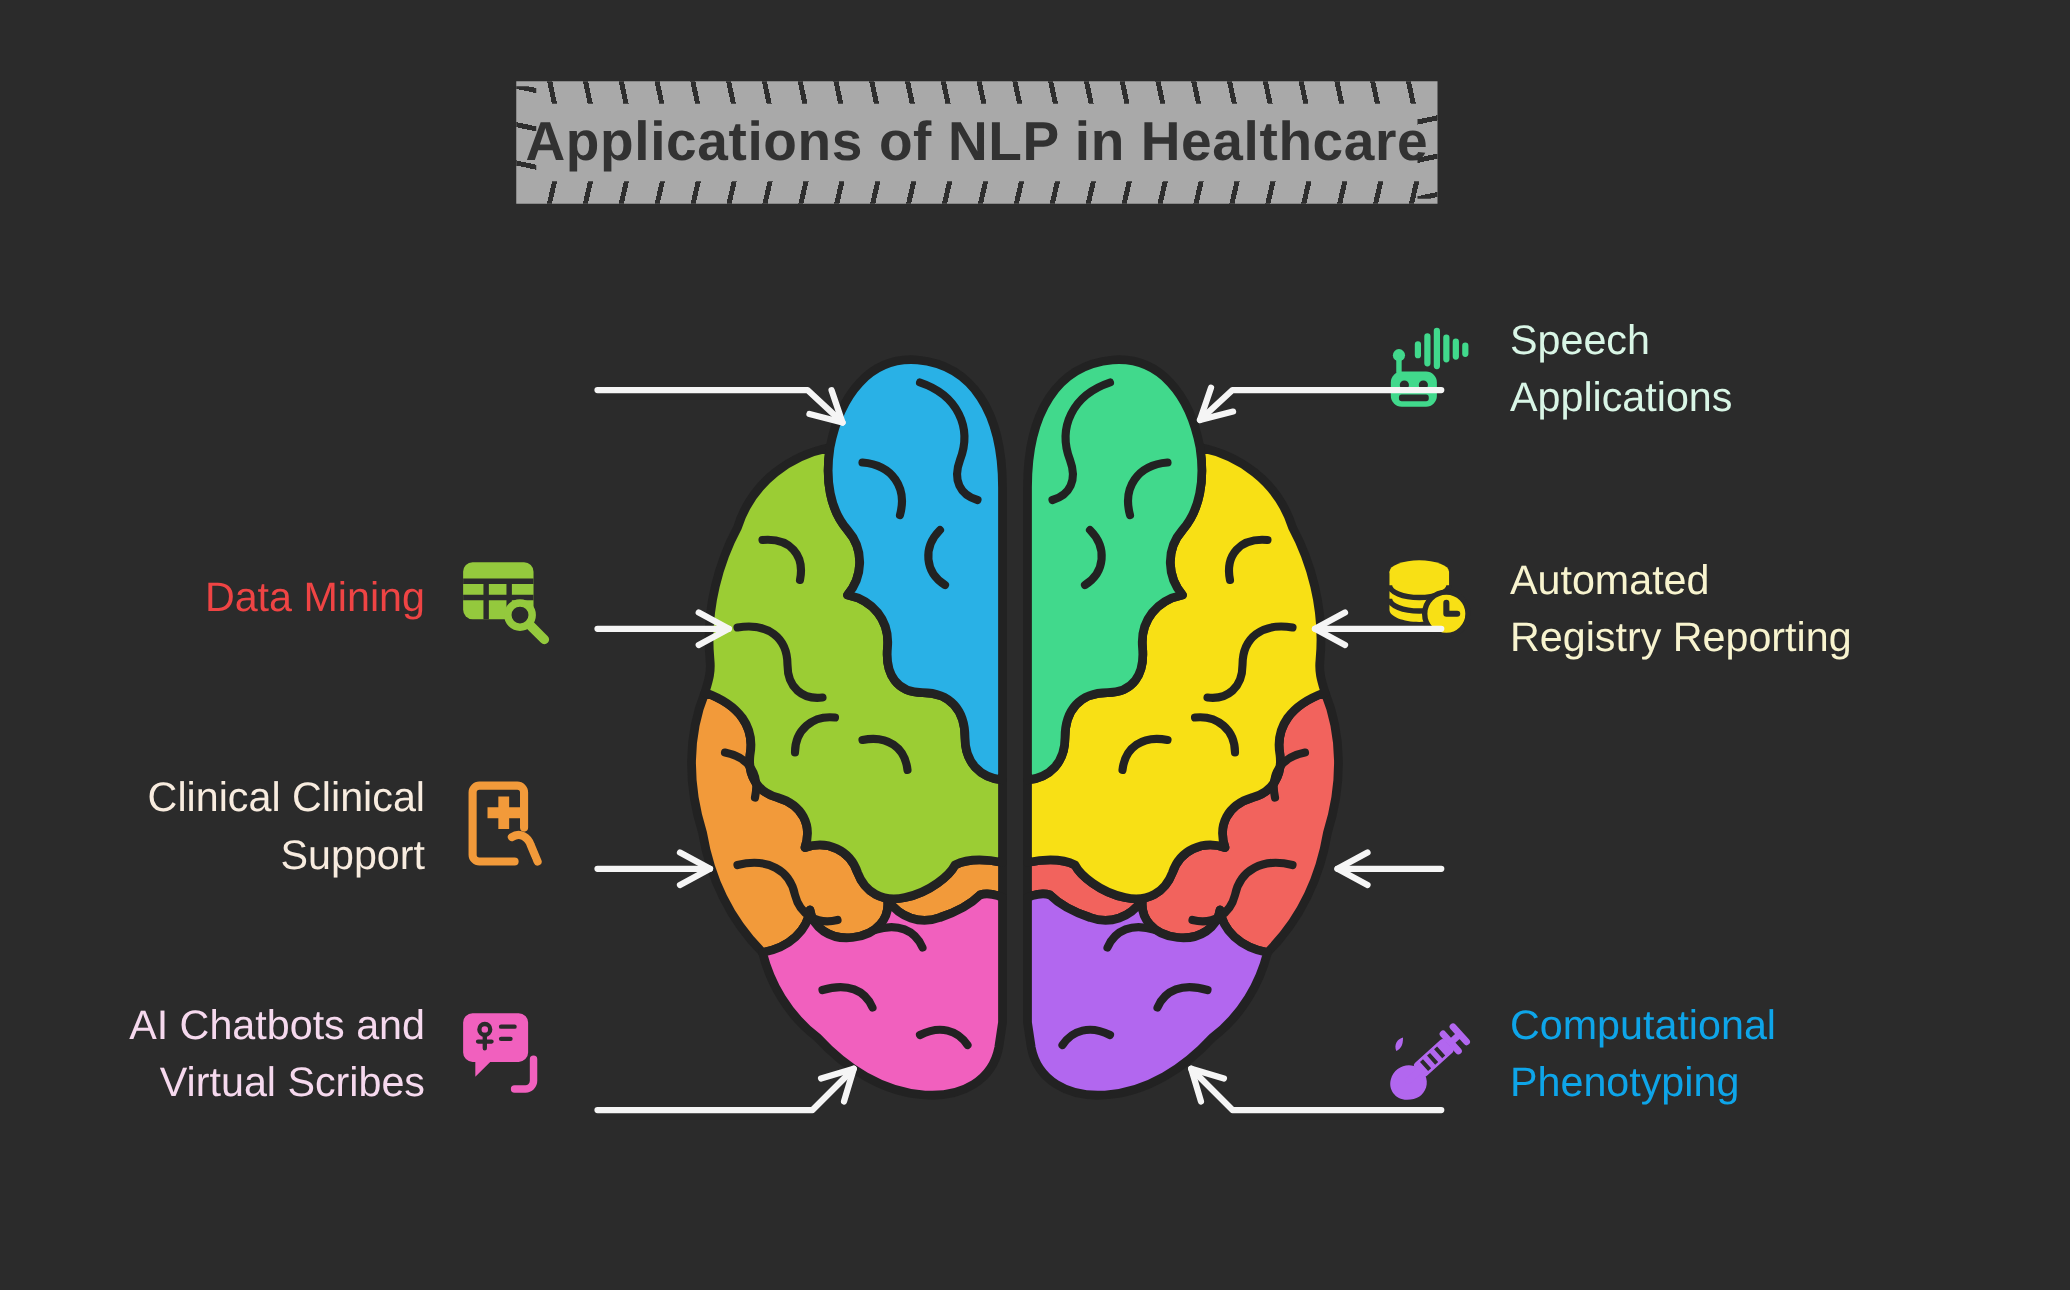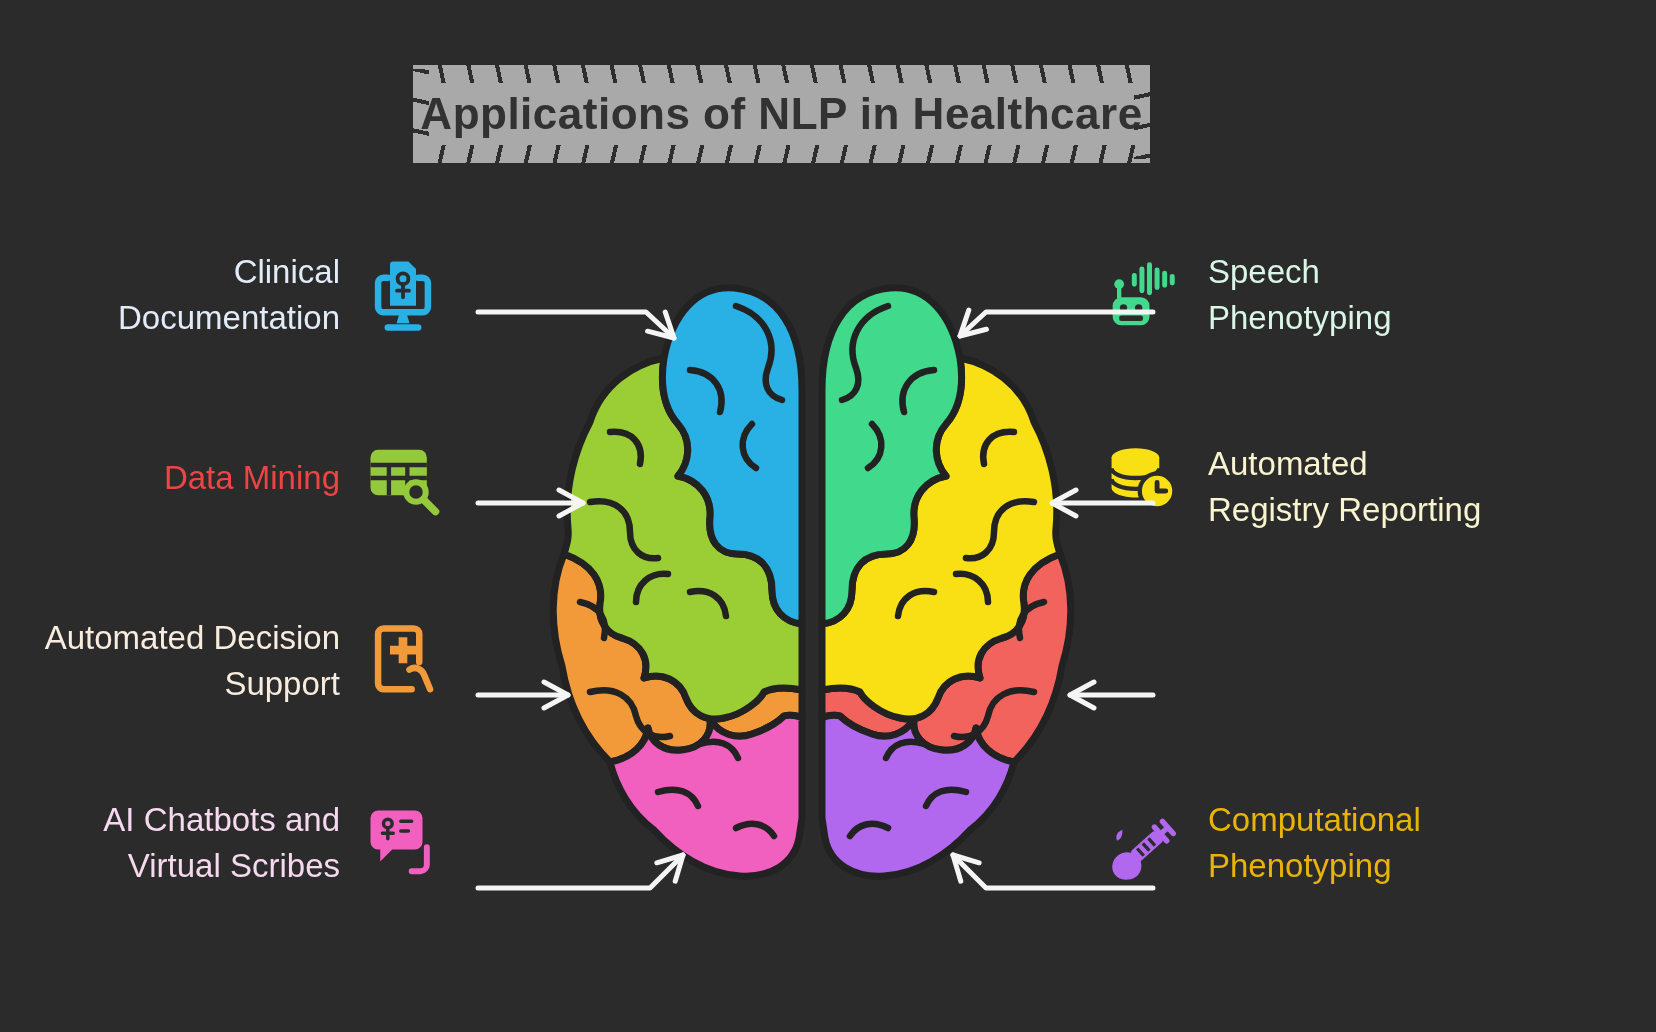--- a/index.html
+++ b/index.html
@@ -64,50 +64,36 @@
 <div class="canvas">
 
   <div class="title-box">
     <div class="hatch top"></div>
     <div class="hatch bottom"></div>
     <div class="hatch left"></div>
     <div class="hatch right"></div>
     <h1>Applications of NLP in Healthcare</h1>
   </div>
 
-  <div class="item left i1">
-    <div class="label" style="color: rgb(226, 236, 248);">Clinical
-Documentation</div>
-    <span class="icon" style="color: rgb(41, 177, 230);">
-      <svg viewBox="0 0 72 72">
-        <path d="M22 20 h-4 a5 5 0 0 0 -5 5 v22 a5 5 0 0 0 5 5 h36 a5 5 0 0 0 5 -5 v-22 a5 5 0 0 0 -5 -5 h-4" fill="none" stroke="currentColor" stroke-width="6" stroke-linecap="round"></path>
-        <path d="M30 62 l3 -10 h6 l3 10 z" fill="currentColor"></path>
-        <path d="M22 66 h28" stroke="currentColor" stroke-width="6" stroke-linecap="round"></path>
-        <path d="M24 46 V8 a3 3 0 0 1 3 -3 h14 l7 7 v34 z" fill="currentColor"></path>
-        <circle cx="36" cy="21" r="5" fill="none" stroke="var(--background)" stroke-width="3.5"></circle>
-        <path d="M36 26 v12 M30.5 32 h11" fill="none" stroke="var(--background)" stroke-width="3.5" stroke-linecap="round"></path>
-      </svg>
-    </span>
-  </div>
 
   <div class="item left i2">
     <div class="label" style="color: #ef4444;">Data Mining</div>
     <span class="icon" style="color: rgb(148, 201, 61);">
       <svg viewBox="0 0 72 72">
         <rect x="6" y="10" width="52" height="42" rx="7" fill="currentColor"></rect>
         <path d="M6 24 h52 M6 36 h52 M23 24 v28 M40 24 v28" stroke="var(--background)" stroke-width="4"></path>
         <circle cx="48" cy="49" r="11" fill="var(--background)"></circle>
         <circle cx="48" cy="49" r="9" fill="none" stroke="currentColor" stroke-width="5.5"></circle>
         <path d="M55 56 L66 67" stroke="currentColor" stroke-width="7" stroke-linecap="round"></path>
       </svg>
     </span>
   </div>
 
   <div class="item left i3">
-    <div class="label" style="color: rgb(248, 236, 223);">Automated Decision
+    <div class="label" style="color: rgb(248, 236, 223);">Clinical Clinical
 Support</div>
     <span class="icon" style="color: rgb(242, 154, 58);">
       <svg viewBox="0 0 72 72">
         <path d="M44 62 h-26 a5 5 0 0 1 -5 -5 V11 a5 5 0 0 1 5 -5 h28 a5 5 0 0 1 5 5 v26" fill="none" stroke="currentColor" stroke-width="6" stroke-linecap="round"></path>
         <path d="M28 20 h8 v-8 h8 v8 h8 v8 h-8 v8 h-8 v-8 h-8 z" fill="currentColor" transform="translate(-4 2)"></path>
         <path d="M42 44 c6 -4 12 0 14 6 l5 12" fill="none" stroke="currentColor" stroke-width="6" stroke-linecap="round"></path>
         <path d="M47 49 l8 12" stroke="var(--background)" stroke-width="4" stroke-linecap="round"></path>
       </svg>
     </span>
   </div>
@@ -131,21 +117,21 @@
         <rect x="8" y="38" width="34" height="26" rx="8" fill="currentColor"></rect>
         <circle cx="18" cy="48" r="3.4" fill="var(--background)"></circle>
         <circle cx="32" cy="48" r="3.4" fill="var(--background)"></circle>
         <rect x="14" y="55" width="22" height="5" rx="2" fill="var(--background)"></rect>
         <circle cx="14" cy="26" r="4.5" fill="currentColor"></circle>
         <path d="M14 30 v8" stroke="currentColor" stroke-width="4" stroke-linecap="round"></path>
         <path d="M28 18 v8 M35 12 v20 M42 8 v26 M49 13 v16 M56 16 v11 M63 19 v6" stroke="currentColor" stroke-width="4.6" stroke-linecap="round"></path>
       </svg>
     </span>
     <div class="label" style="color: rgb(217, 246, 230);">Speech
-Phenotyping</div>
+Applications</div>
   </div>
 
   <div class="item right i2">
     <span class="icon" style="color: rgb(248, 224, 21);">
       <svg viewBox="0 0 72 72">
         <path d="M7 17 v28 c0 5 10 9 22 9 s22 -4 22 -9 V17" fill="currentColor"></path>
         <ellipse cx="29" cy="17" rx="22" ry="8.5" fill="currentColor"></ellipse>
         <path d="M7 27 c0 5 10 9 22 9 s22 -4 22 -9 M7 37 c0 5 10 9 22 9 s22 -4 22 -9" fill="none" stroke="var(--background)" stroke-width="4"></path>
         <circle cx="49" cy="48" r="16" fill="currentColor" stroke="var(--background)" stroke-width="4"></circle>
         <path d="M49 40 v8 h8" fill="none" stroke="var(--background)" stroke-width="4.5" stroke-linecap="round" stroke-linejoin="round"></path>
@@ -162,21 +148,21 @@
         <path d="M20 70 c-9 0 -14 -8 -12 -15 c2 -8 10 -12 17 -10 c8 2 11 10 9 16 c-2 6 -7 9 -14 9 z" fill="currentColor"></path>
         <path d="M12 34 c-2 -5 1 -9 5 -10 c0 5 -1 8 -5 10 z" fill="currentColor"></path>
         <g transform="rotate(-42 40 38)">
           <rect x="24" y="32" width="30" height="13" rx="2.5" fill="currentColor"></rect>
           <path d="M31 34 v9 M38 34 v9 M45 34 v9" stroke="var(--background)" stroke-width="3"></path>
           <path d="M14 38.5 h10" stroke="currentColor" stroke-width="5" stroke-linecap="round"></path>
           <path d="M56 30 v17 M56 38.5 h9 M65 31 v15" stroke="currentColor" stroke-width="5" stroke-linecap="round"></path>
         </g>
       </svg>
     </span>
-    <div class="label" style="color: #eab308;">Computational
+    <div class="label" style="color: #0ea5e9;">Computational
 Phenotyping</div>
   </div>
 
   <svg class="brain" viewBox="0 0 540 620">
     <defs>
       <path id="lobe-frontal" d="M124 86 C 132 44, 156 13, 194 16 C 238 20, 262 58, 262 118 L 262 352 C 244 350, 232 338, 232 318 C 232 296, 220 282, 198 282 C 178 282, 168 268, 170 246 C 172 224, 158 208, 138 204 C 150 190, 152 168, 138 152 C 124 136, 120 112, 124 86 Z"></path>
       <path id="lobe-parietal" d="M124 86 C 94 92, 62 112, 50 150 C 36 176, 24 214, 28 256 C 29 266, 27 272, 24 282 C 52 292, 64 310, 60 332 C 58 348, 66 362, 82 366 C 102 372, 110 388, 104 406 C 122 400, 140 408, 146 426 C 152 442, 166 450, 184 446 C 204 442, 220 428, 224 420 C 236 414, 252 416, 262 418 L 262 352 C 244 350, 232 338, 232 318 C 232 296, 220 282, 198 282 C 178 282, 168 268, 170 246 C 172 224, 158 208, 138 204 C 150 190, 152 168, 138 152 C 124 136, 120 112, 124 86 Z"></path>
       <path id="lobe-temporal" d="M24 282 C 10 316, 10 356, 22 394 C 28 430, 44 464, 70 490 C 92 486, 106 472, 108 456 C 110 470, 124 480, 142 478 C 162 476, 172 462, 170 448 C 180 462, 196 468, 212 462 C 230 456, 240 448, 244 444 C 250 442, 258 444, 262 446 L 262 418 C 252 416, 236 414, 224 420 C 220 428, 204 442, 184 446 C 166 450, 152 442, 146 426 C 140 408, 122 400, 104 406 C 110 388, 102 372, 82 366 C 66 362, 58 348, 60 332 C 64 310, 52 292, 24 282 Z"></path>
       <path id="lobe-occipital" d="M70 490 C 76 514, 90 540, 114 558 C 136 582, 166 602, 200 604 C 230 606, 254 592, 259 566 L 262 546 L 262 446 C 258 444, 250 442, 244 444 C 240 448, 230 456, 212 462 C 196 468, 180 462, 170 448 C 172 462, 162 476, 142 478 C 124 480, 110 470, 108 456 C 106 472, 92 486, 70 490 Z"></path>
       <g id="gyri-set">

